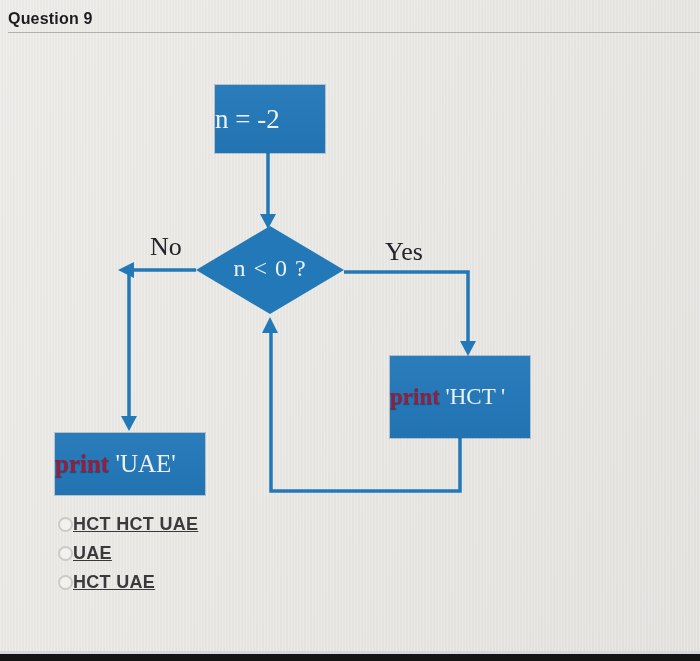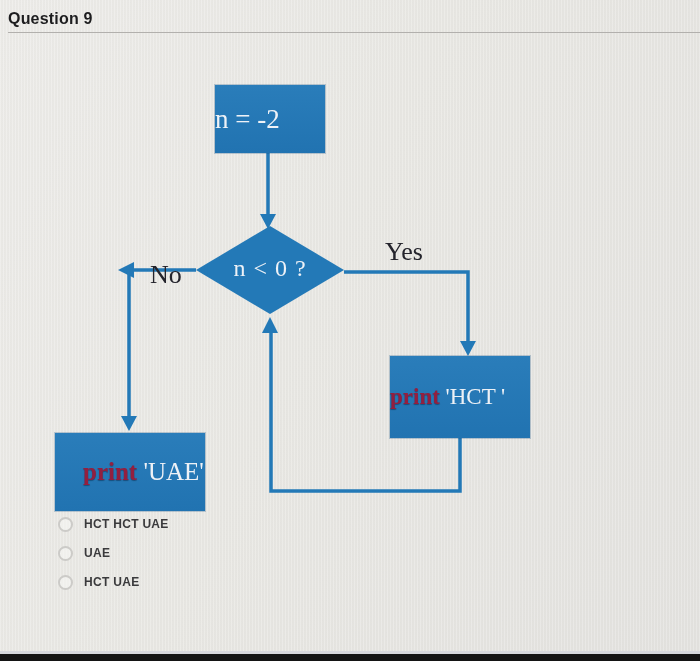--- a/index.html
+++ b/index.html
@@ -40,49 +40,49 @@
   .flow-box {
     position:absolute;
     background: linear-gradient(180deg, #2a7dba 0%, #2173b1 100%);
     color:#eef2f7;
     font-family:"Liberation Serif", serif;
     display:flex; flex-direction:column; align-items:flex-start; justify-content:center;
     box-shadow: 0 0 0 1px rgba(20,80,130,.25);
   }
   .box-start  { left:215px; top:85px;  width:110px; height:68px; font-size:27px; }
   .box-hct    { left:390px; top:356px; width:140px; height:82px; font-size:23px; line-height:30px; }
-  .box-uae    { left:55px;  top:433px; width:150px; height:78px; font-size:25px;padding-left:28px; }
+  .box-uae    { left:55px;  top:433px; width:150px; height:62px; font-size:25px; }
   .kw { color:#931f3f; font-weight:bold; text-shadow:0 1px 1px rgba(0,0,20,.35); }
   .arg { color:#edf1f6; }
 
   .diamond-label {
     position:absolute; left:195px; top:255px; width:150px;
     text-align:center; color:#eef2f7;
     font-family:"Liberation Serif", serif; font-size:24px; letter-spacing:1px;
   }
   .branch-label {
     position:absolute;
     font-family:"Liberation Serif", serif; font-size:26px; color:#24242c;
   }
-  .label-no  { left:150px; top:232px;margin-top:28px; }
+  .label-no  { left:150px; top:232px; }
   .label-yes { left:385px; top:237px; }
 
   .options {
     position:absolute; left:58px; top:513px;
   }
   .option-row {
     display:flex; align-items:center; height:22px; margin-bottom:7px; cursor:pointer;
   }
   .radio {
     width:15px; height:15px; border-radius:50%;
     border:2px solid #cccbc8; background:rgba(248,248,245,.55);
     flex:0 0 auto;
   }
   .option-label {
-    margin-left:11px; font-size:12px; font-weight:700; color:#3a3a3c; letter-spacing:.3px;
+    font-size:18px; font-weight:700; color:#3a3a3c; letter-spacing:.3px;text-decoration:underline;
   }
 
   .bottom-strip {
     position:absolute; left:0; right:0; bottom:7px; height:3px;
     background:#d7d8dd;
   }
   .bottom-bar {
     position:absolute; left:0; right:0; bottom:0; height:7px;
     background:#141414;
   }

